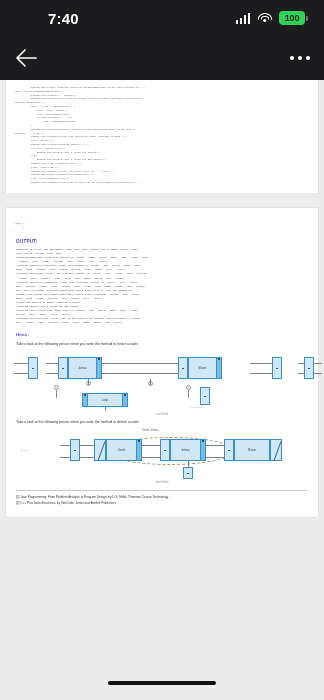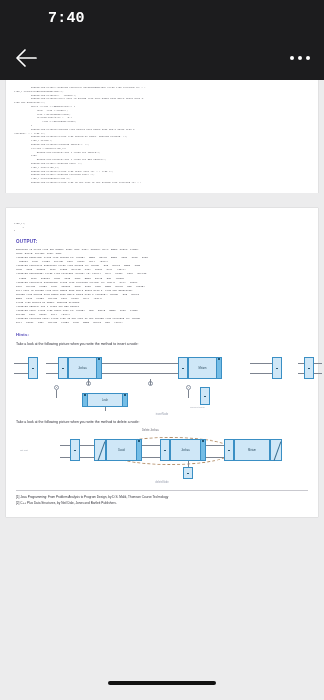--- a/index.html
+++ b/index.html
@@ -8,21 +8,20 @@
     font-family:"Liberation Sans", sans-serif;
     background:#f1f1f4;
   }
   #app { position:relative; width:324px; height:700px; background:#ececed; }
 
   
   .statusbar{
     height:36px; background:#1c1c1e; color:#fff;
     display:flex; align-items:center; justify-content:space-between;
     padding:0 16px 0 10px;
-    font-family:Liberation Mono, monospace;
   }
   .clock{ font-size:15px; font-weight:600; letter-spacing:.2px; margin-left:38px;}
   .status-right{ display:flex; align-items:center; gap:7px; }
   .bars{ display:flex; align-items:flex-end; gap:1.5px; height:11px; }
   .bars i{ width:2.5px; background:#fff; border-radius:.5px; display:block;}
   .bars i:nth-child(1){height:4px;} .bars i:nth-child(2){height:6px;}
   .bars i:nth-child(3){height:8.5px;} .bars i:nth-child(4){height:11px;}
   .wifi{ width:15px; height:11px; position:relative; }
   .wifi span{ position:absolute; left:50%; transform:translateX(-50%) ;
     border:1.6px solid #fff; border-bottom:none; border-radius:50% 50% 0 0 / 100% 100% 0 0;}
@@ -104,20 +103,39 @@
     background:#ececed; display:flex; align-items:center; justify-content:center;}
   .home-bar{ width:108px; height:4px; background:#111; border-radius:3px; }
 </style>
 </head>
 <body>
 
 <div id="app">
 
   <div class="statusbar">
     <div class="clock">7:40</div>
+    <div class="status-right">
+      <div class="bars">
+          <i></i>
+          <i></i>
+          <i></i>
+          <i></i>
+        </div>
+      <div class="wifi">
+        <span class="w1"></span>
+          <span class="w2"></span>
+          <span class="w3"></span>
+      </div>
+      <div class="battery">
+        <div class="batt-body">
+            <b>100</b>
+          </div>
+        <div class="batt-tip"></div>
+      </div>
+    </div>
   </div>
 
   <div class="navbar">
     <div class="backbtn">
       <svg width="26" height="26" viewBox="0 0 26 26" fill="none" stroke="#ffffff" stroke-width="1.7" stroke-linecap="round" stroke-linejoin="round">
         <line x1="22" y1="13" x2="4" y2="13"></line>
         <polyline points="11,5 3,13 11,21"></polyline>
       </svg>
     </div>
     <div class="dots">

